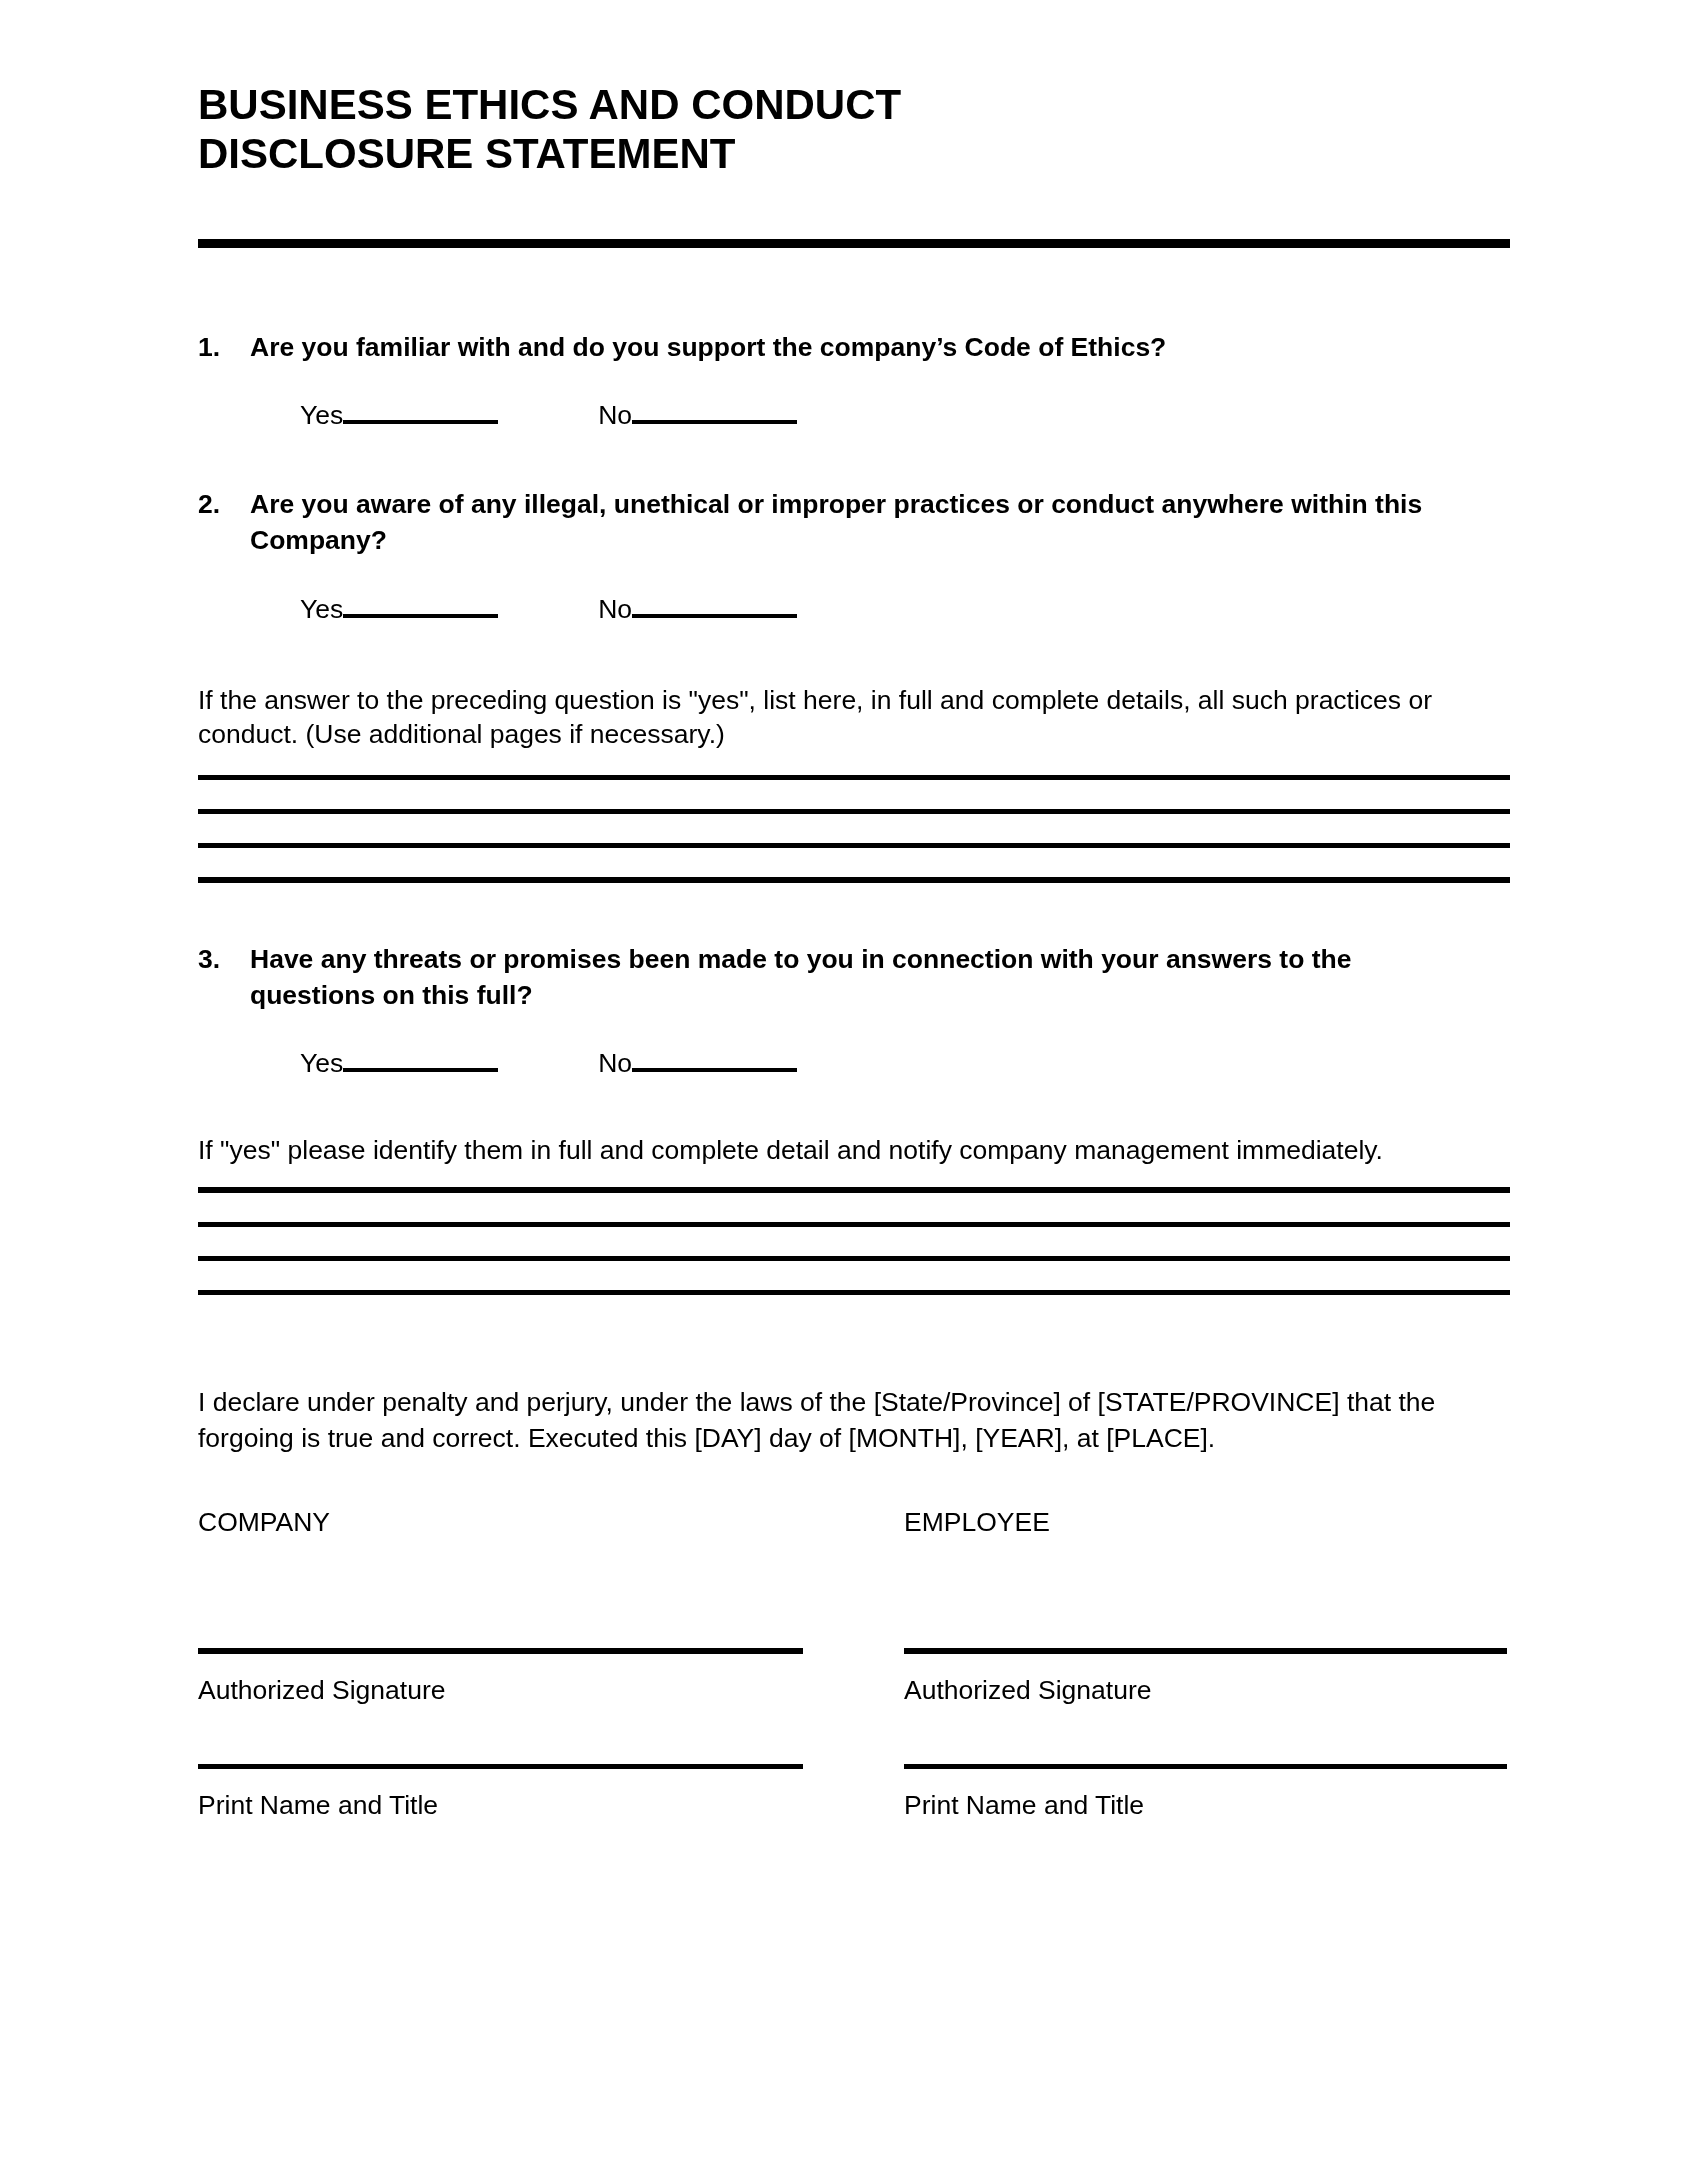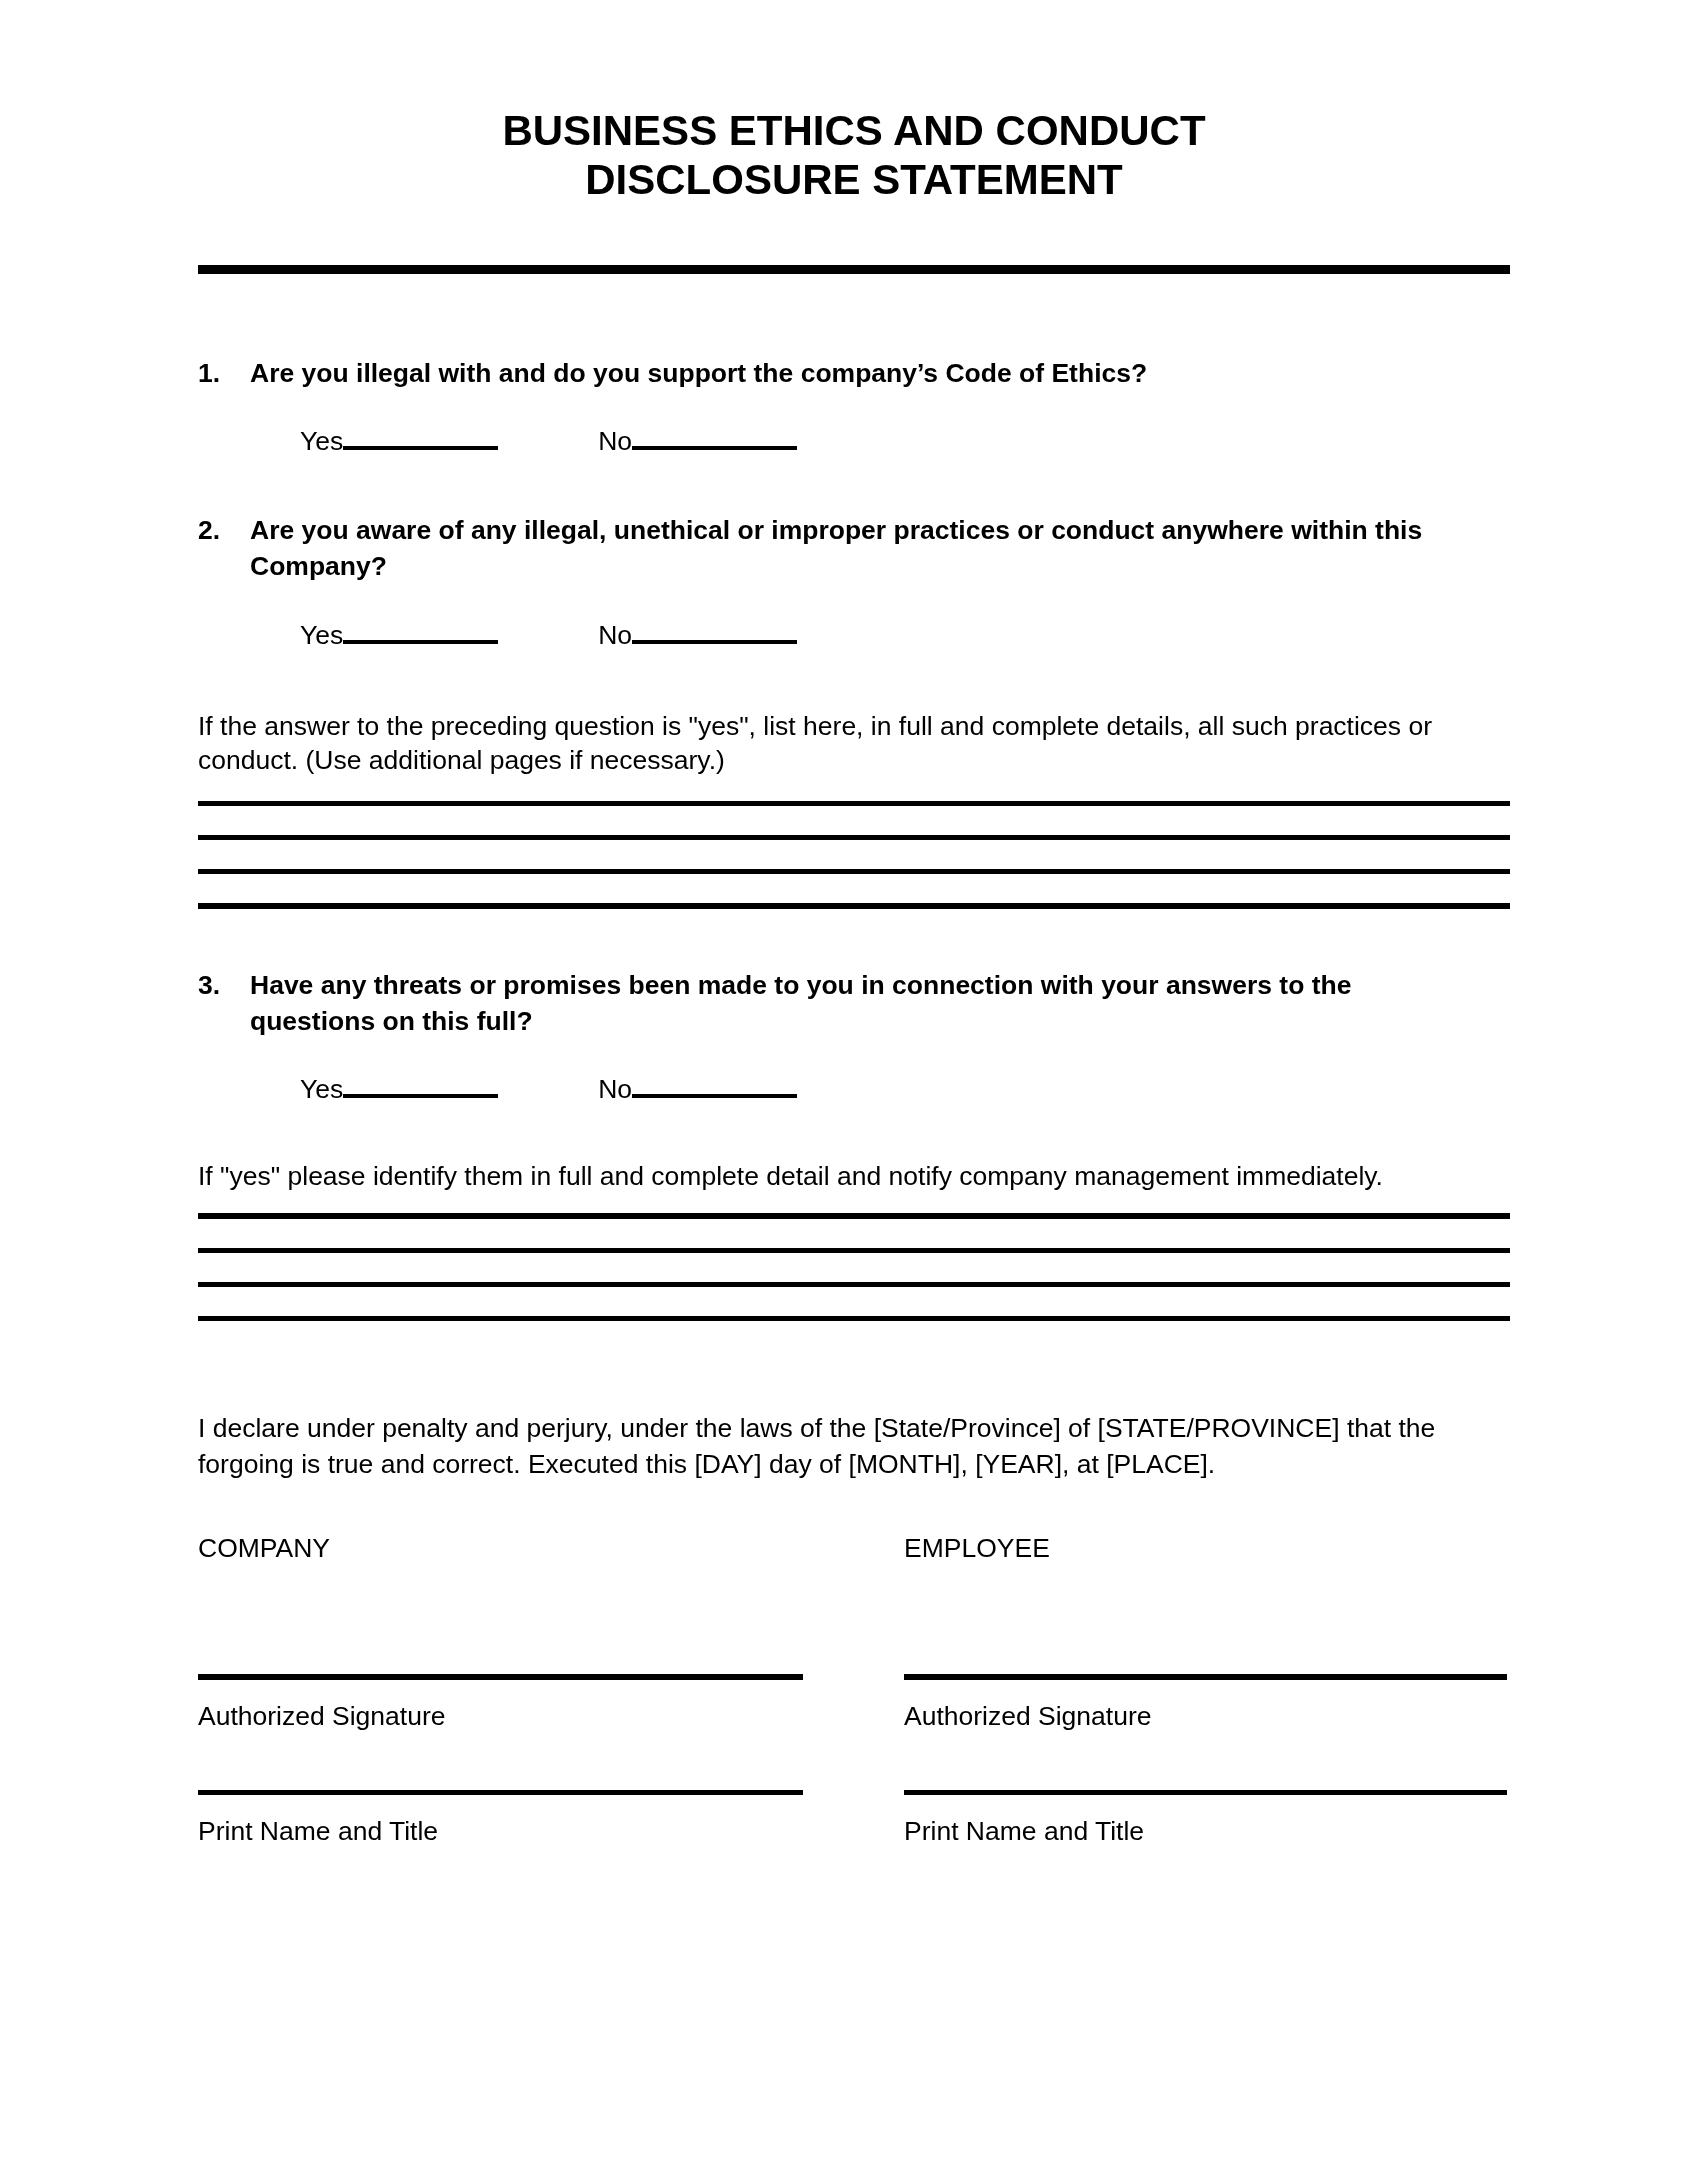--- a/index.html
+++ b/index.html
@@ -11,22 +11,22 @@
     font-family:"Liberation Sans","DejaVu Sans",sans-serif;
     font-size:26.5px;
     overflow:hidden;
   }
   .content {
     position:absolute;
     left:198px; top:0;
     width:1312px;
   }
   .doc-title {
-    margin-top:106px;
-    text-align:center;
+    margin-top:80px;
+    text-align:left;
     font-weight:bold;
     font-size:42px;
     line-height:49px;
     white-space:pre-line;
     letter-spacing:0px;
   }
   .rule-thick {
     margin-top:61px;
     height:8.6px;
     background:#000;
@@ -96,21 +96,21 @@
 <div class="page">
   <div class="content">
 
     <div class="doc-title">BUSINESS ETHICS AND CONDUCT
 DISCLOSURE STATEMENT</div>
 
     <div class="rule-thick"></div>
 
     <div class="question q1">
       <span class="q-num">1.</span>
-      <span class="q-text">Are you illegal with and do you support the company’s Code of Ethics?</span>
+      <span class="q-text">Are you familiar with and do you support the company’s Code of Ethics?</span>
     </div>
 
     <div class="answer-row">
       <span>Yes</span><span class="blank yes"></span><span class="no-label">No</span><span class="blank no"></span>
     </div>
 
     <div class="question q2">
       <span class="q-num">2.</span>
       <span class="q-text">Are you aware of any illegal, unethical or improper practices or conduct anywhere within this
 Company?</span>

